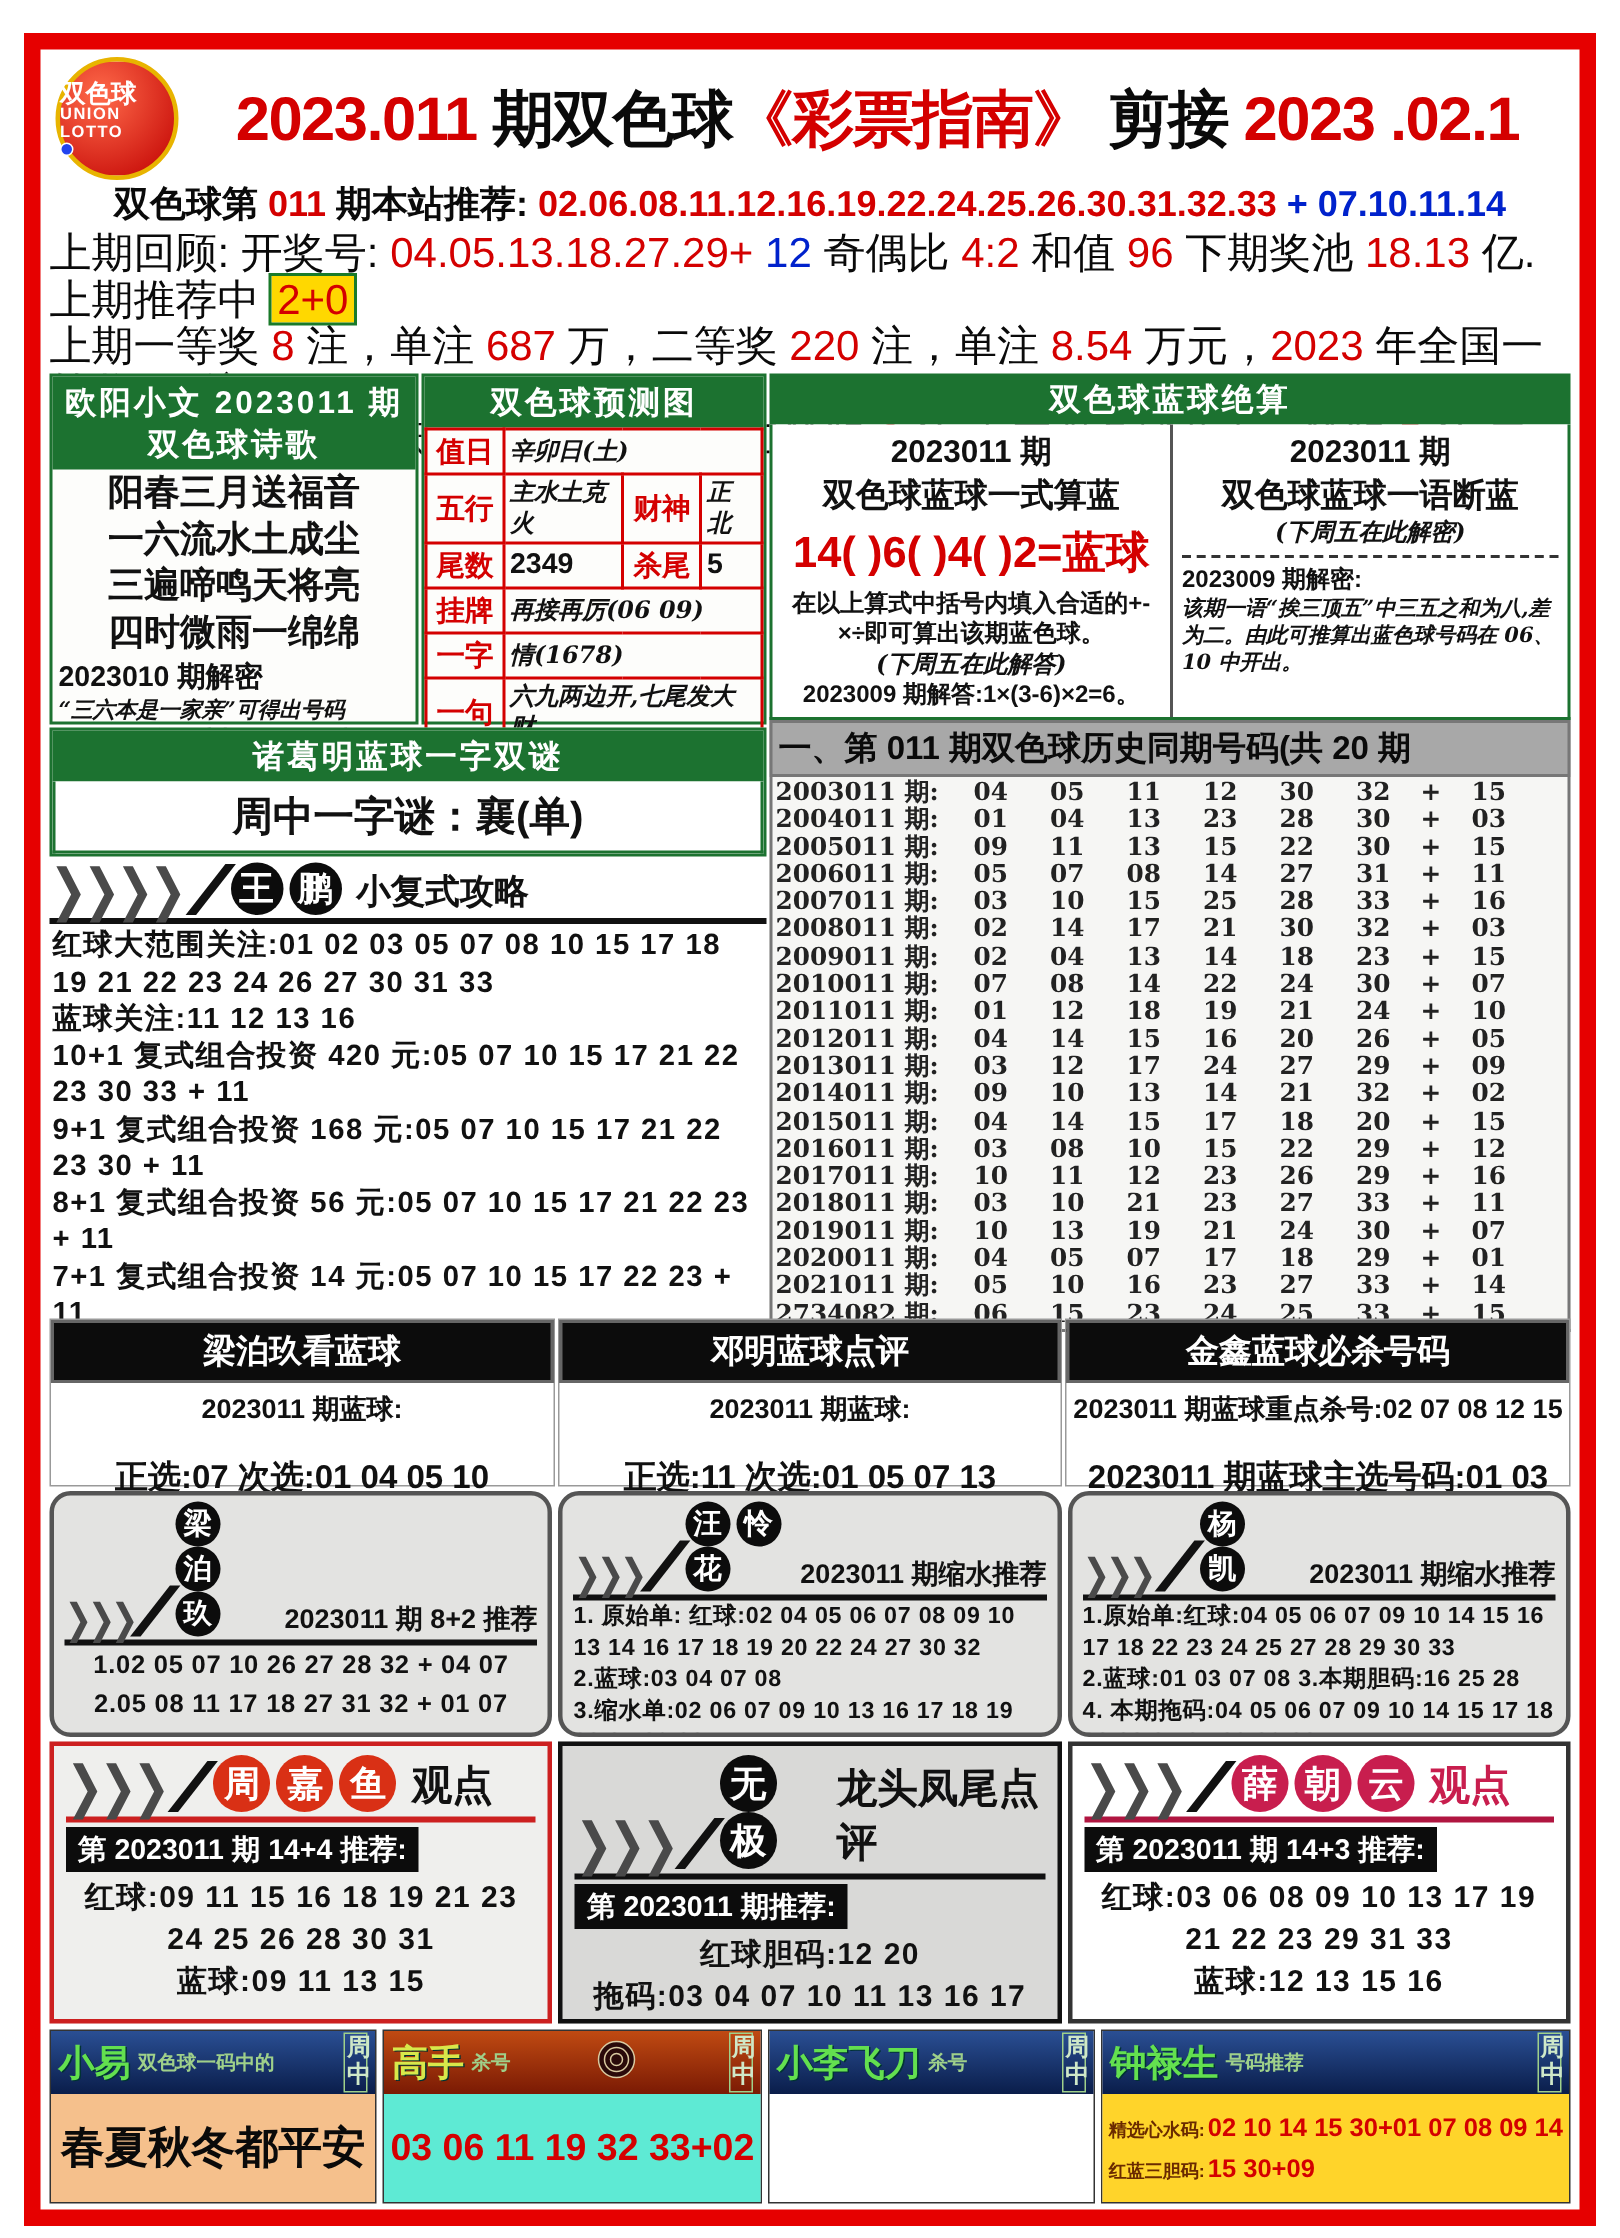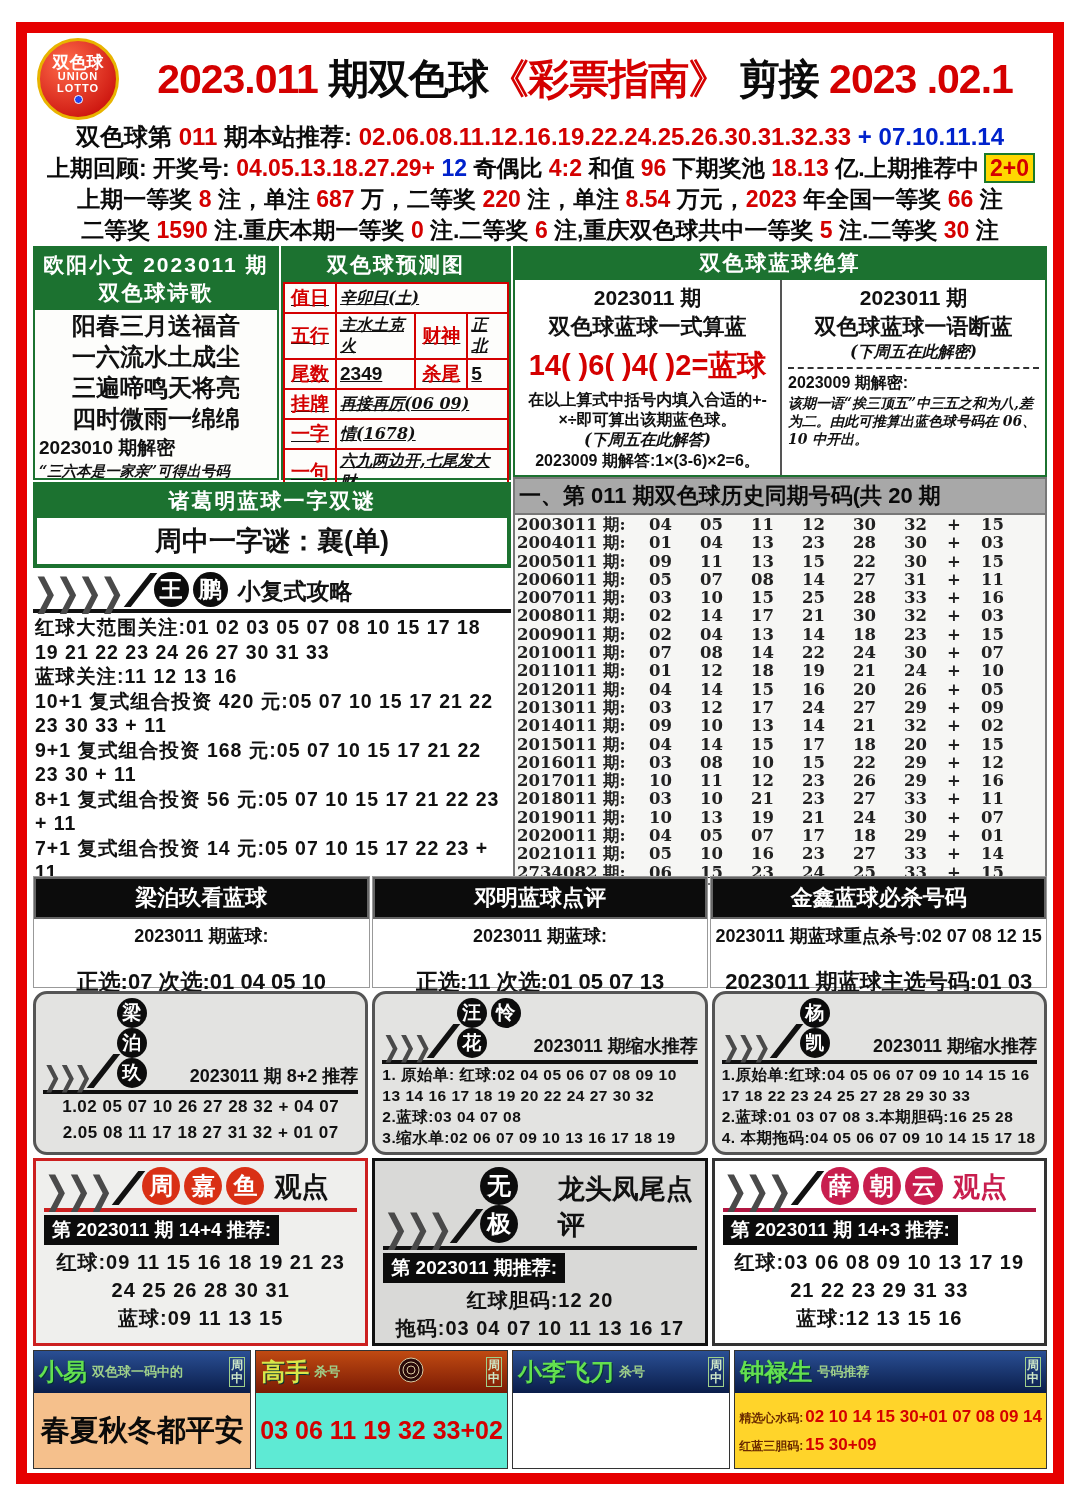--- a/index.html
+++ b/index.html
@@ -6,49 +6,49 @@
   *{box-sizing:border-box;}
   .page{width:1080px;height:1492px;background:#fff;padding:22px 16px 8px 16px;overflow:hidden;
         font-family:"Liberation Sans","DejaVu Sans",sans-serif;color:#111;}
   .frame{width:100%;height:100%;border:11px solid #e60000;padding:4px 6px;display:flex;flex-direction:column;}
 
   
   .hdr{display:flex;align-items:center;height:84px;}
   .logo{width:82px;height:82px;min-width:82px;border-radius:50%;margin:0 4px;
         background:radial-gradient(circle at 35% 30%,#ff6a4a,#c00000);
         border:3px solid #e8b400;color:#fff;display:flex;flex-direction:column;
-        align-items:center;justify-content:center;line-height:1.05;}
+        align-items:flex-start;justify-content:center;line-height:1.05;}
   .logo .l1{font-size:17px;font-weight:bold;}
   .logo .l2,.logo .l3{font-size:11px;font-weight:bold;letter-spacing:1px;}
   .logo .dot{width:9px;height:9px;border-radius:50%;background:#2244ee;border:1px solid #fff;margin-top:1px;}
   .title{flex:1;text-align:center;font-size:41px;font-weight:bold;margin:16px;letter-spacing:-1px;white-space:nowrap;}
   .t-red{color:#d40000;}.t-black{color:#0a0a0a;}
 
   .recline{text-align:center;font-size:24px;font-weight:bold;height:32px;line-height:32px;white-space:nowrap;}
-  .recap{height:96px;text-align:center;font-weight:bold;font-size:23px;line-height:31px;}
+  .recap{height:96px;text-align:left;font-weight:normal;font-size:28px;line-height:31px;}
   .seg-red{color:#d40000;}.seg-blue{color:#0022cc;}.seg-black{color:#0a0a0a;}
   .seg-hl{color:#d40000;background:#ffd800;padding:0 4px;outline:2px solid #1a7a2a;}
 
   
   .ghead{background:#1c7230;color:#fff;font-weight:bold;font-size:21px;text-align:center;
          padding:3px 0;letter-spacing:2px;}
   .panel{border:2px solid #1c7230;background:#fdfdfb;}
 
   
   .rowA{display:flex;height:628px;}
   .colL{width:478px;display:flex;flex-direction:column;}
   .colR{flex:1;margin-left:2px;display:flex;flex-direction:column;}
   .poemrow{display:flex;height:234px;}
   .poem{width:246px;display:flex;flex-direction:column;}
   .poem-line{font-size:24px;font-weight:bold;text-align:center;line-height:31px;}
   .decode-title{font-weight:bold;font-size:19px;padding:1px 4px;}
   .decode-text{font-family:"DejaVu Serif","Liberation Serif",serif;font-style:italic;
                font-size:14.5px;line-height:1.3;padding:0 4px;font-weight:bold;}
   .forecast{flex:1;margin-left:2px;}
-  .ftable{width:100%;border-collapse:collapse;text-decoration:underline;}
+  .ftable{width:100%;border-collapse:collapse;}
   .ftable td{border:2px solid #d40000;padding:1px 3px;}
   .fl{color:#d40000;font-weight:bold;font-size:19px;width:52px;text-align:center;}
   .fv{font-family:"DejaVu Serif","Liberation Serif",serif;font-style:italic;font-weight:bold;font-size:16px;}
   .fvb{font-weight:bold;font-size:19px;font-family:"Liberation Sans",sans-serif;font-style:normal;}
   .btable{width:100%;border-collapse:collapse;margin-top:2px;}
   .btable td{border:1px solid #333;padding:3px 3px;}
   .bl{color:#0022cc;font-weight:bold;font-size:19px;width:40px;text-align:center;}
   .rl{color:#d40000;font-weight:bold;font-size:19px;width:40px;text-align:center;}
   .bv{font-weight:bold;font-size:17px;}
 
@@ -131,21 +131,21 @@
 
   
   .rowE{display:grid;grid-template-columns:1fr 1fr 1fr 1.04fr;gap:4px;height:146px;margin-top:4px;}
   .bcell{display:flex;flex-direction:column;border:1px solid #333;}
   .bh{height:42px;display:flex;align-items:center;padding:0 5px;}
   .bh-blue{background:linear-gradient(180deg,#2a4f94,#0a1d4a);}
   .bh-red{background:linear-gradient(180deg,#c04a12,#7a1a04);}
   .bname{color:#63e04f;font-weight:bold;font-size:24px;text-shadow:1px 1px 0 #033;white-space:nowrap;}
   .bh-red .bname{color:#d8e84a;}
   .bsub{color:#9fd08a;font-size:13px;font-weight:bold;margin-left:5px;white-space:nowrap;}
-  .bcorner{margin-left:auto;color:#cfe8c8;font-size:12px;font-weight:bold;width:16px;
+  .bcorner{margin-left:auto;color:#cfe8c8;font-size:16px;font-weight:bold;width:16px;
            line-height:1.1;text-align:center;border:1px solid #9fd08a;padding:1px;}
   .bbody{flex:1;display:flex;flex-direction:column;justify-content:center;padding:2px 4px;}
   .bb-peach{background:#f5c08c;}
   .bb-yellow{background:#5eead4;}
   .bb-green{background:#e7eed6;}
   .bb-gold{background:#ffd42a;}
   .peace{font-weight:bold;font-size:29px;text-align:center;color:#0a0a0a;}
   .kills{color:#d40000;font-weight:bold;font-size:25px;text-align:center;white-space:nowrap;}
   .kills2{color:#d40000;font-weight:bold;font-size:21px;text-align:center;line-height:1.5;white-space:nowrap;}
   .brow{display:flex;align-items:baseline;line-height:1.6;}

